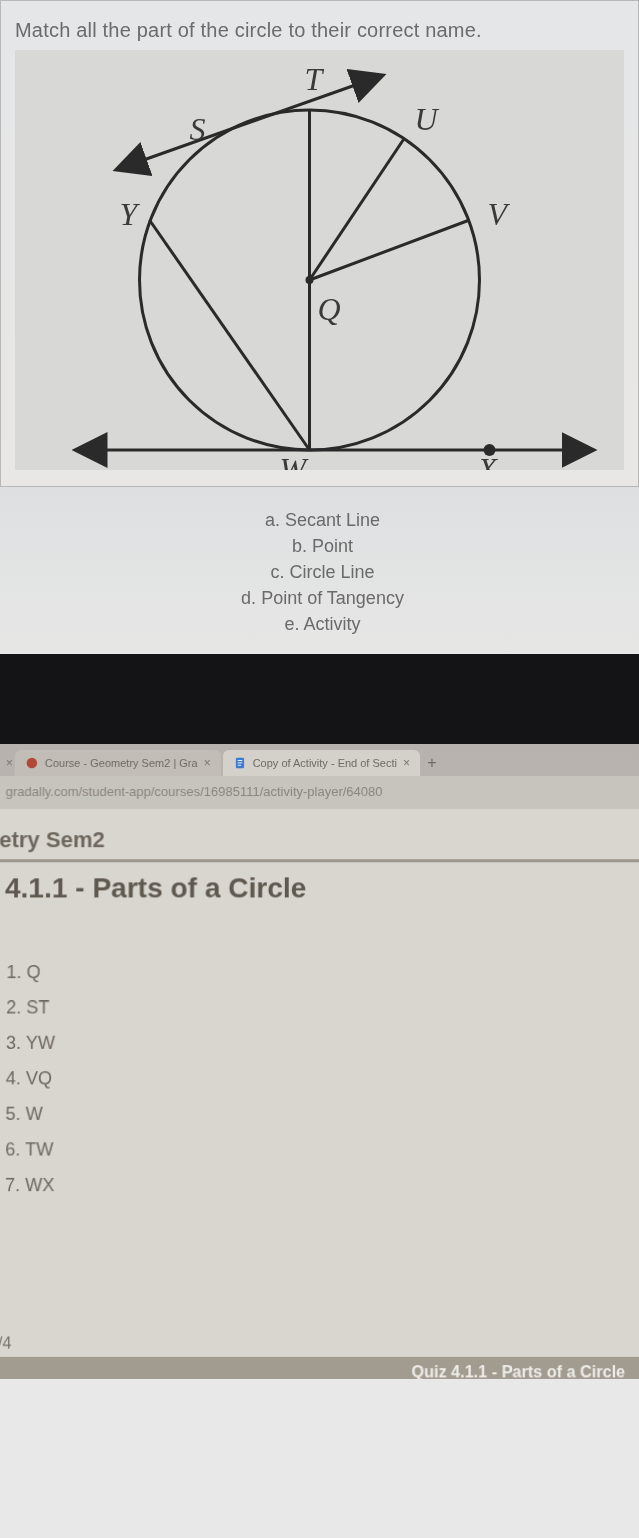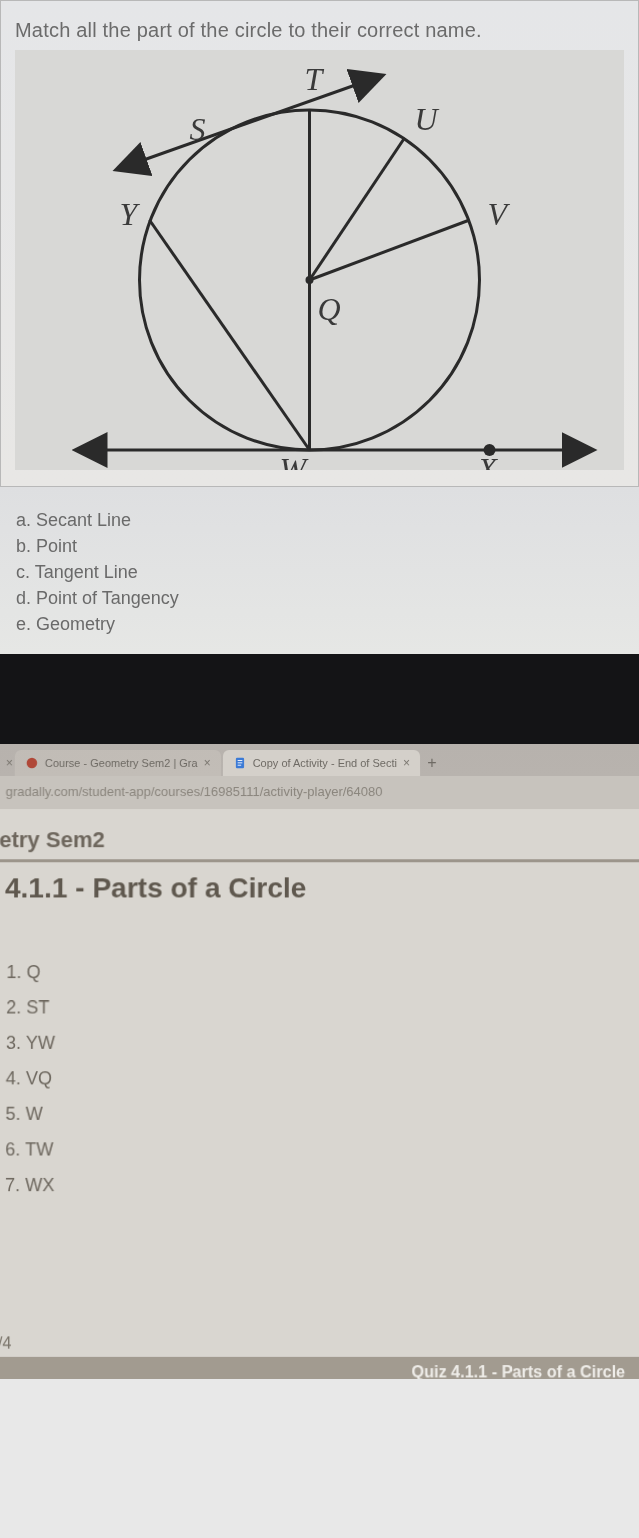--- a/index.html
+++ b/index.html
@@ -23,20 +23,21 @@
   margin-top: 4px;
   position: relative;
   height: 420px;
 }
 .diagram-wrap svg { display:block; }
 
 .options-panel {
   background: linear-gradient(180deg, #dedfe1 0%, #e6e7e5 100%);
   padding: 18px 10px 14px 16px;
   color: #6a6a6a;
+  text-align: center;
 }
 .option-row {
   font-size: 18px;
   margin: 5px 0;
   color: #6a6a6a;
 }
 
 .dark-gap { height: 90px; background: #141416; }
 
 .browser-ui {
@@ -177,23 +178,23 @@
       <text x="298" y="270" font-size="32" font-style="italic" font-family="serif" fill="#3a3a3a">Q</text>
       <text x="260" y="430" font-size="32" font-style="italic" font-family="serif" fill="#3a3a3a">W</text>
       <text x="458" y="430" font-size="32" font-style="italic" font-family="serif" fill="#3a3a3a">X</text>
     </svg>
   </div>
 </div>
 
 <div class="options-panel">
   <div class="option-row"><span>a.</span> <span>Secant Line</span></div>
   <div class="option-row"><span>b.</span> <span>Point</span></div>
-  <div class="option-row"><span>c.</span> <span>Tangent Line</span></div>
+  <div class="option-row"><span>c.</span> <span>Circle Line</span></div>
   <div class="option-row"><span>d.</span> <span>Point of Tangency</span></div>
-  <div class="option-row"><span>e.</span> <span>Geometry</span></div>
+  <div class="option-row"><span>e.</span> <span>Activity</span></div>
 </div>
 
 <div class="dark-gap"></div>
 
 <div class="browser-ui">
   <div class="tabbar">
     <span class="tab-close">×</span>
     <div class="tab">
       <span class="tab-icon">
         <svg viewBox="0 0 24 24">

